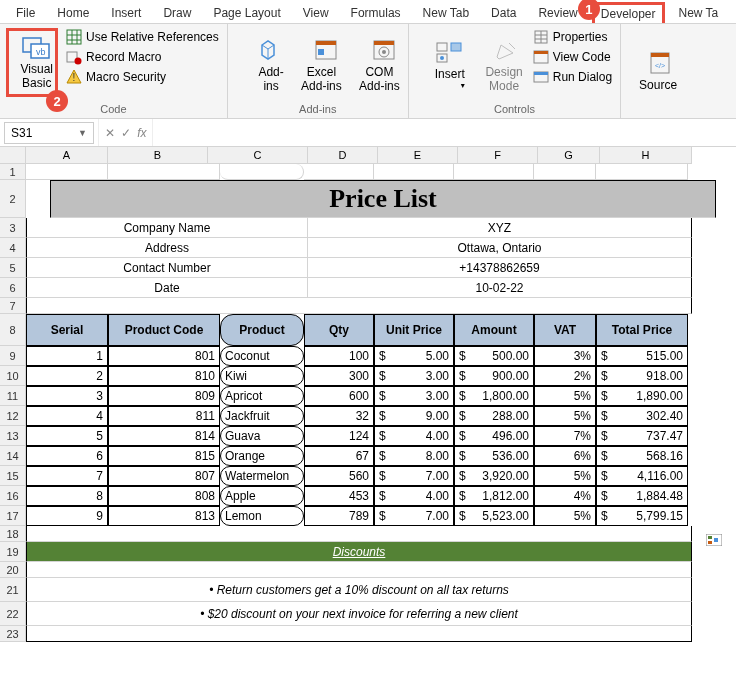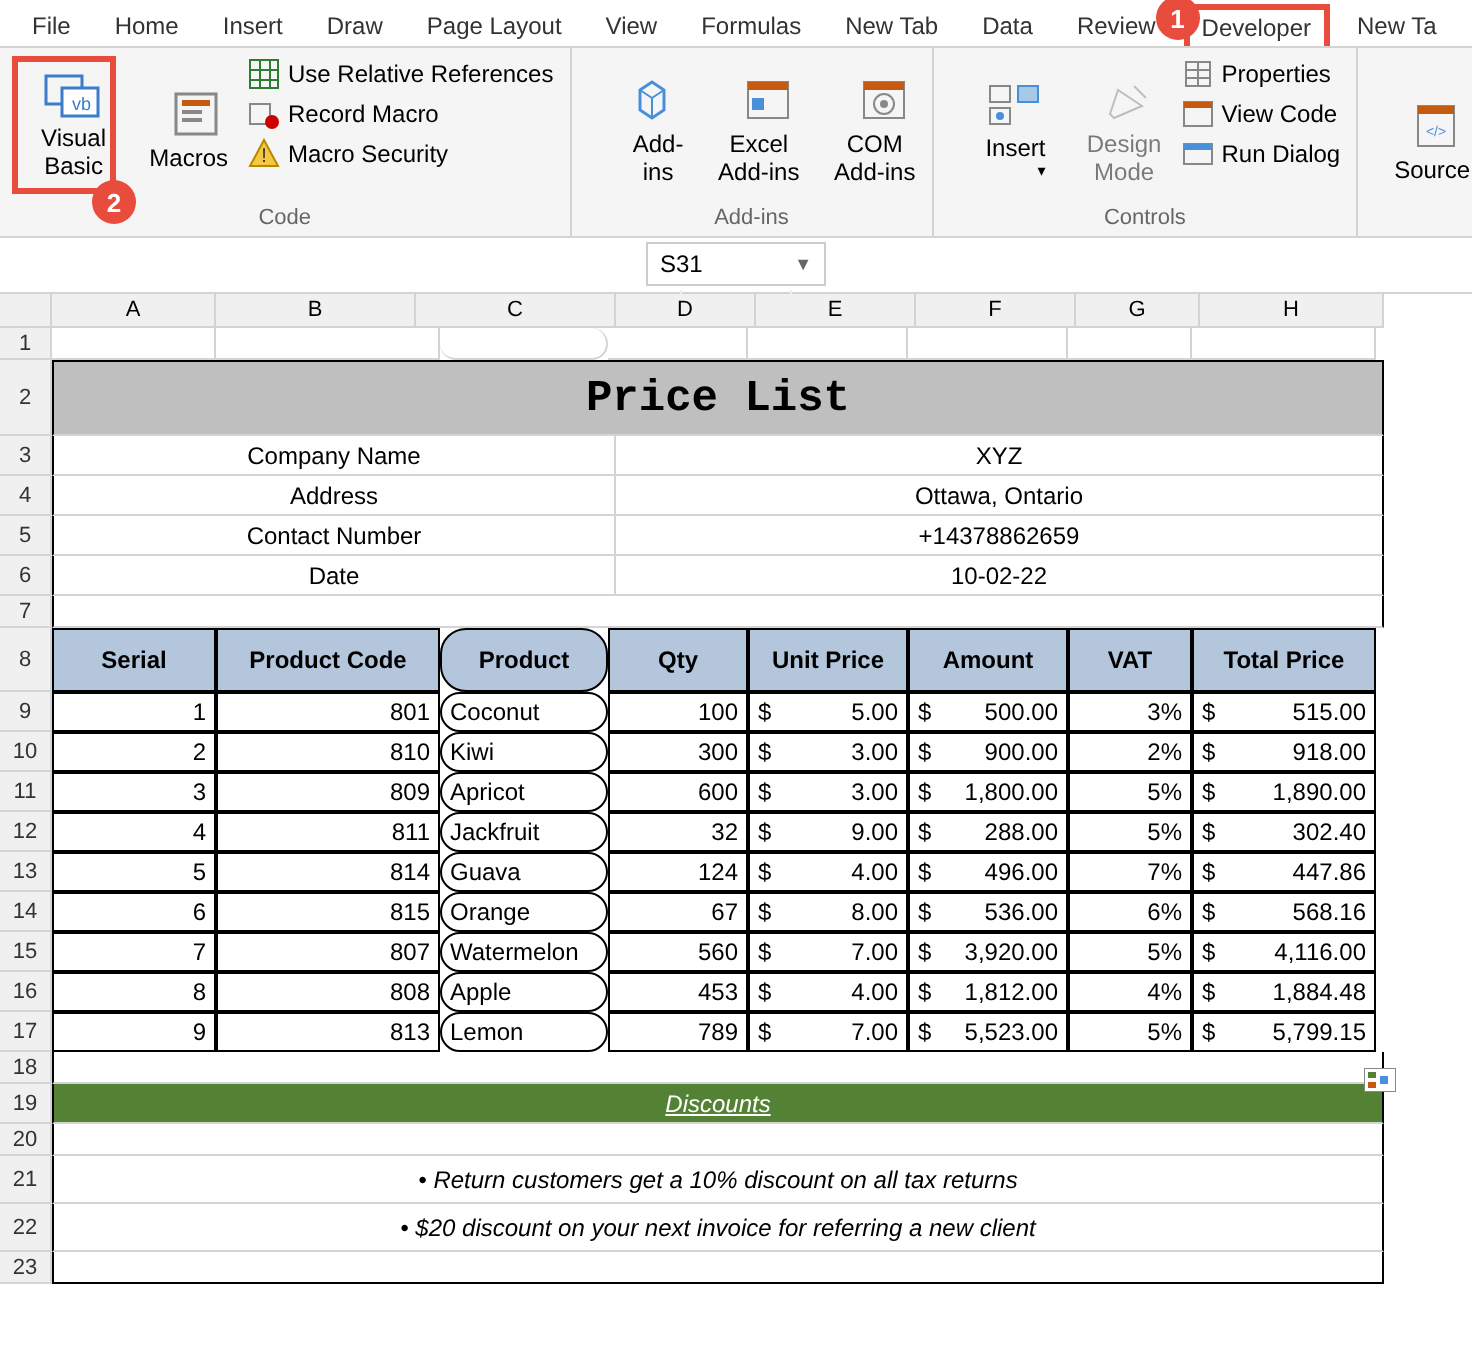--- a/index.html
+++ b/index.html
@@ -18,21 +18,21 @@
     .ribbon-btn-big { display: flex; flex-direction: column; align-items: flex-end; justify-content: center; width: 52px; padding: 3px 2px; cursor: pointer; line-height: 1.2; }
     .ribbon-btn-big svg { width: 32px; height: 26px; margin-bottom: 2px; }
     .ribbon-btn-big.highlighted { border: 3px solid #e84c3d; position: relative; }
     .badge { position: absolute; background: #e84c3d; color: #fff; font-weight: bold; border-radius: 50%; width: 22px; height: 22px; display: flex; align-items: center; justify-content: center; font-size: 13px; z-index: 10; }
     .ribbon-col { display: flex; flex-direction: column; justify-content: flex-start; gap: 2px; }
     .ribbon-row { display: flex; align-items: center; gap: 4px; cursor: pointer; padding: 1px 2px; font-size: 12px; white-space: nowrap; }
     .ribbon-row svg { width: 16px; height: 16px; flex-shrink: 0; }
     .disabled { opacity: 0.5; }
     
     
-    .formula-bar { display: flex; align-items: center; border-bottom: 1px solid #d4d4d4; height: 28px; background: #fff; flex-direction: column; }
+    .formula-bar { display: flex; align-items: center; border-bottom: 1px solid #d4d4d4; height: 28px; background: #fff; }
     .name-box { width: 90px; border: 1px solid #ccc; margin: 2px 4px; padding: 3px 6px; display: flex; justify-content: space-between; align-items: center; font-size: 12px; }
     .name-box .chev { font-size: 9px; color: #666; }
     .fb-icons { display: flex; align-items: center; gap: 6px; padding: 0 6px; color: #888; border-left: 1px solid #eee; border-right: 1px solid #eee; height: 100%; }
     .fb-input { flex: 1; padding: 3px 6px; font-size: 12px; height: 100%; }
     
     
     .grid-wrap { display: flex; }
     .row-headers { display: flex; flex-direction: column; }
     .row-header { background: #f0f0f0; border-bottom: 1px solid #d4d4d4; border-right: 1px solid #d4d4d4; text-align: center; font-size: 11px; color: #333; display: flex; align-items: center; justify-content: center; width: 26px; }
     .col-headers { display: flex; }
@@ -47,21 +47,21 @@
     .hE { width: 80px; } .hF { width: 80px; } .hG { width: 62px; } .hH { width: 92px; }
     
     .wA { width: 82px; } .wB { width: 112px; } .wC { width: 84px; border-radius: 13px; } .wD { width: 70px; }
     .wE { width: 80px; } .wF { width: 80px; } .wG { width: 62px; text-align: right; } .wH { width: 92px; }
     
     .r-sm { height: 16px; } .r-title { height: 38px; } .r-info { height: 20px; }
     .r-hdr { height: 32px; } .r-data { height: 20px; } .r-disc { height: 20px; }
     .r-discitem { height: 24px; }
     
     
-    .title-cell { background: #bfbfbf; font-family: Liberation Mono, monospace; font-size: 22px; font-weight: bold; justify-content: center; }
+    .title-cell { background: #bfbfbf; font-family: Liberation Serif, serif; font-size: 26px; font-weight: bold; justify-content: center; margin-left: 24px; }
     .info-label { justify-content: center; }
     .info-val { justify-content: center; border-right: 1px solid #000 !important; }
     .tbl-hdr { background: #b4c6dB; font-weight: bold; justify-content: center; border: 1px solid #000 !important; }
     .tbl-cell { border: 1px solid #000 !important; }
     .tr-right { justify-content: flex-end; }
     .money { justify-content: space-between; }
     .disc-title { background: #548235; color: #fff; font-style: italic; justify-content: center; }
     .disc-item { font-style: italic; justify-content: center; }
     .br-black { border-right: 1px solid #000 !important; }
     .bl-black { border-left: 1px solid #000 !important; }
@@ -99,29 +99,20 @@
         <div class="ribbon-btn-big highlighted">
           <svg viewBox="0 0 32 26">
               <rect x="2" y="4" width="18" height="14" fill="none" stroke="#3b7dc9" stroke-width="1.5"></rect>
               <rect x="10" y="10" width="18" height="14" fill="#fff" stroke="#3b7dc9" stroke-width="1.5"></rect>
               <text x="15" y="21" font-size="9" fill="#3b7dc9">vb</text>
             </svg>
           <span style="white-space:pre-line;text-align:center;">Visual
 Basic</span>
         </div>
         <div class="badge" style="bottom:-10px;right:-10px;">2</div>
-      </div>
-      <div class="ribbon-btn-big">
-        <svg viewBox="0 0 32 26">
-            <rect x="6" y="3" width="20" height="20" fill="none" stroke="#888" stroke-width="1.5"></rect>
-            <rect x="9" y="6" width="14" height="3" fill="#c55a11"></rect>
-            <rect x="9" y="11" width="10" height="2" fill="#888"></rect>
-            <rect x="9" y="15" width="10" height="2" fill="#888"></rect>
-          </svg>
-        <span>Macros</span>
       </div>
       <div class="ribbon-col">
         <div class="ribbon-row">
           <svg viewBox="0 0 16 16">
               <rect x="1" y="1" width="14" height="14" fill="none" stroke="#2e7d32"></rect>
               <line x1="1" y1="6" x2="15" y2="6" stroke="#2e7d32"></line>
               <line x1="1" y1="11" x2="15" y2="11" stroke="#2e7d32"></line>
               <line x1="6" y1="1" x2="6" y2="15" stroke="#2e7d32"></line>
               <line x1="11" y1="1" x2="11" y2="15" stroke="#2e7d32"></line>
             </svg>
@@ -428,21 +419,21 @@
             <span>$</span>
             <span>4.00</span>
           </div>
           <div class="cell wF r-data tbl-cell money">
             <span>$</span>
             <span>496.00</span>
           </div>
           <div class="cell wG r-data tbl-cell tr-right">7%</div>
           <div class="cell wH r-data tbl-cell money">
             <span>$</span>
-            <span>447.86</span>
+            <span>737.47</span>
           </div>
         </div>
         <div class="sheet-row">
           <div class="cell wA r-data tbl-cell tr-right">6</div>
           <div class="cell wB r-data tbl-cell tr-right">815</div>
           <div class="cell wC r-data tbl-cell">Orange</div>
           <div class="cell wD r-data tbl-cell tr-right">67</div>
           <div class="cell wE r-data tbl-cell money">
             <span>$</span>
             <span>8.00</span>

